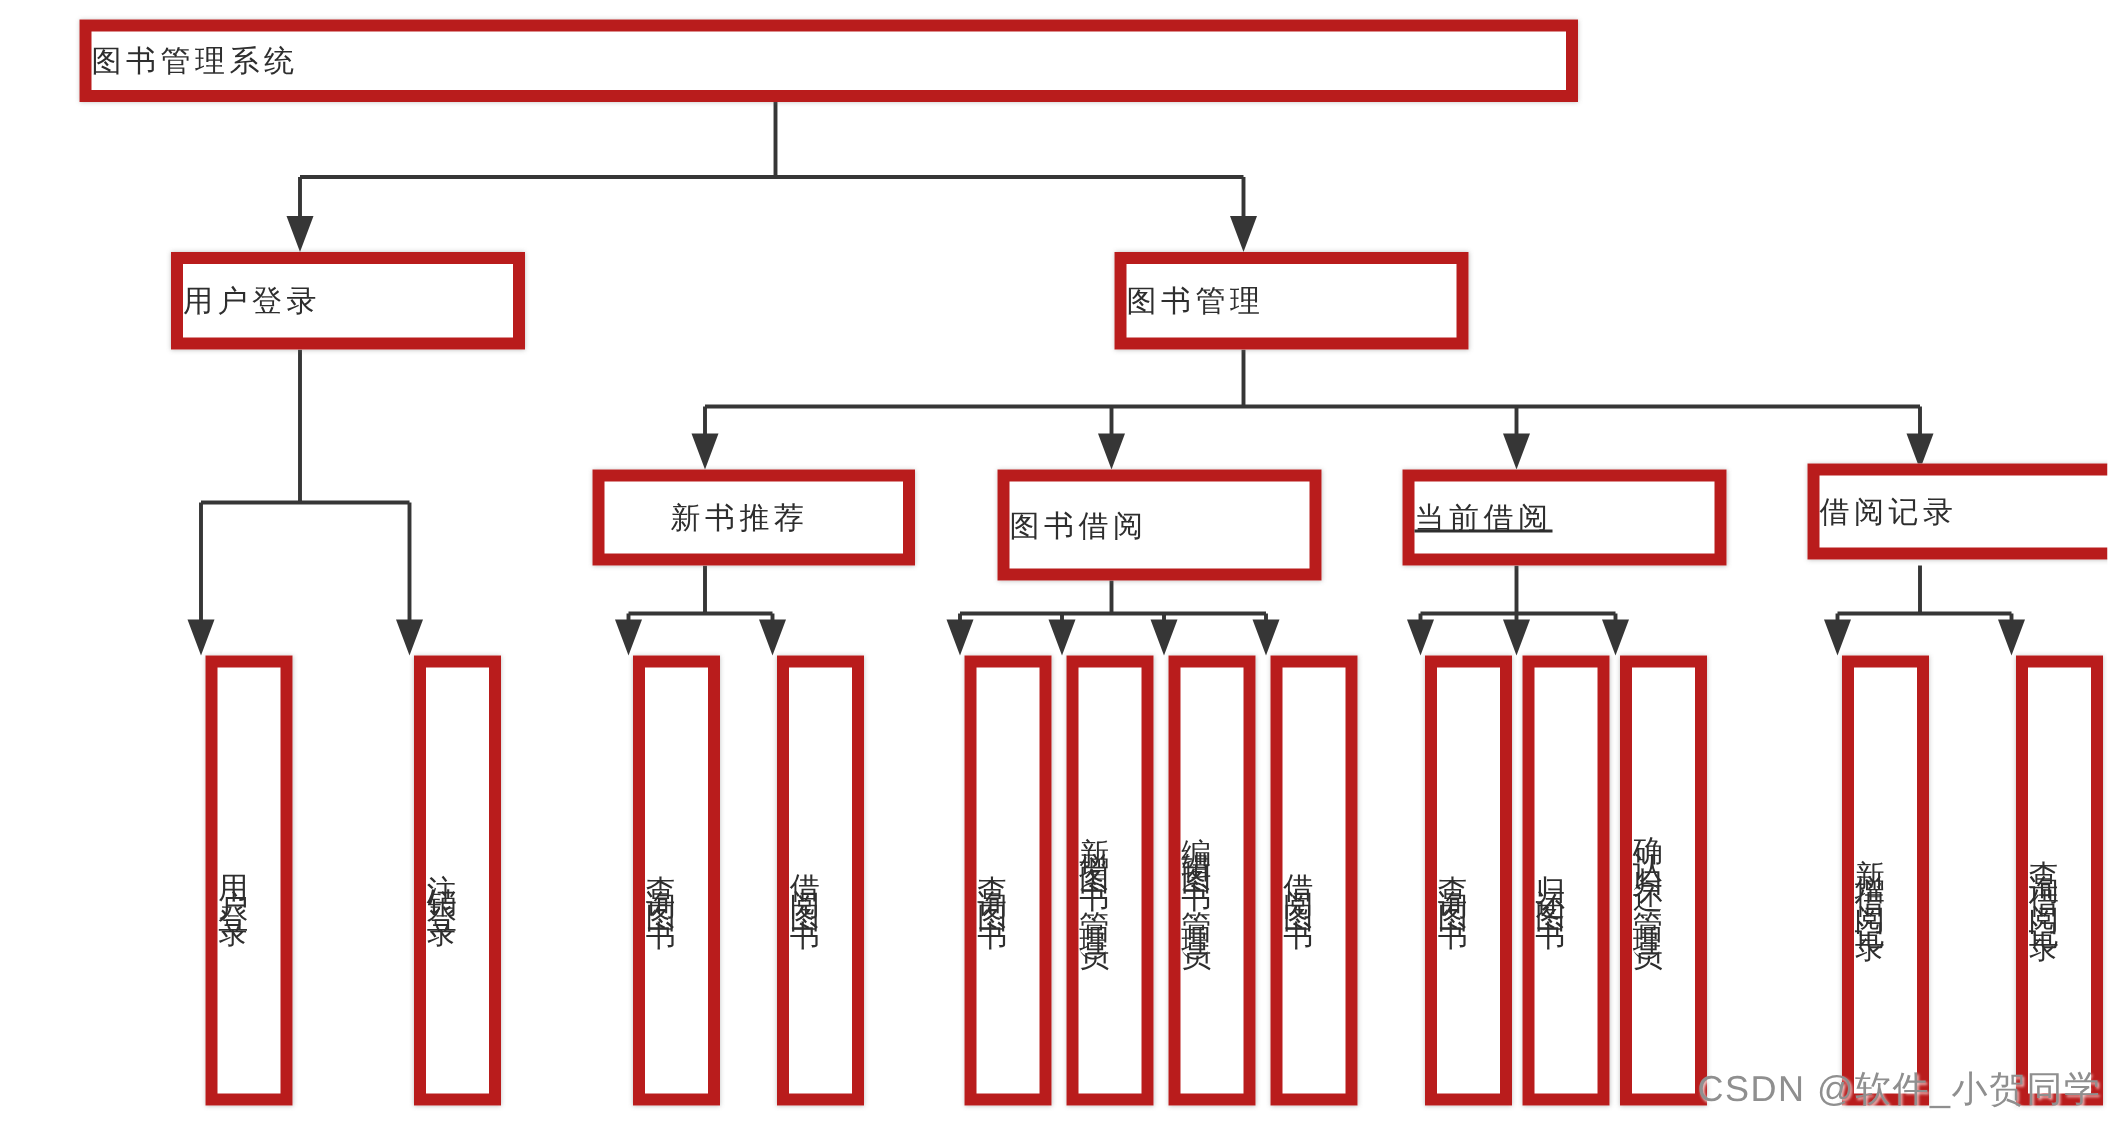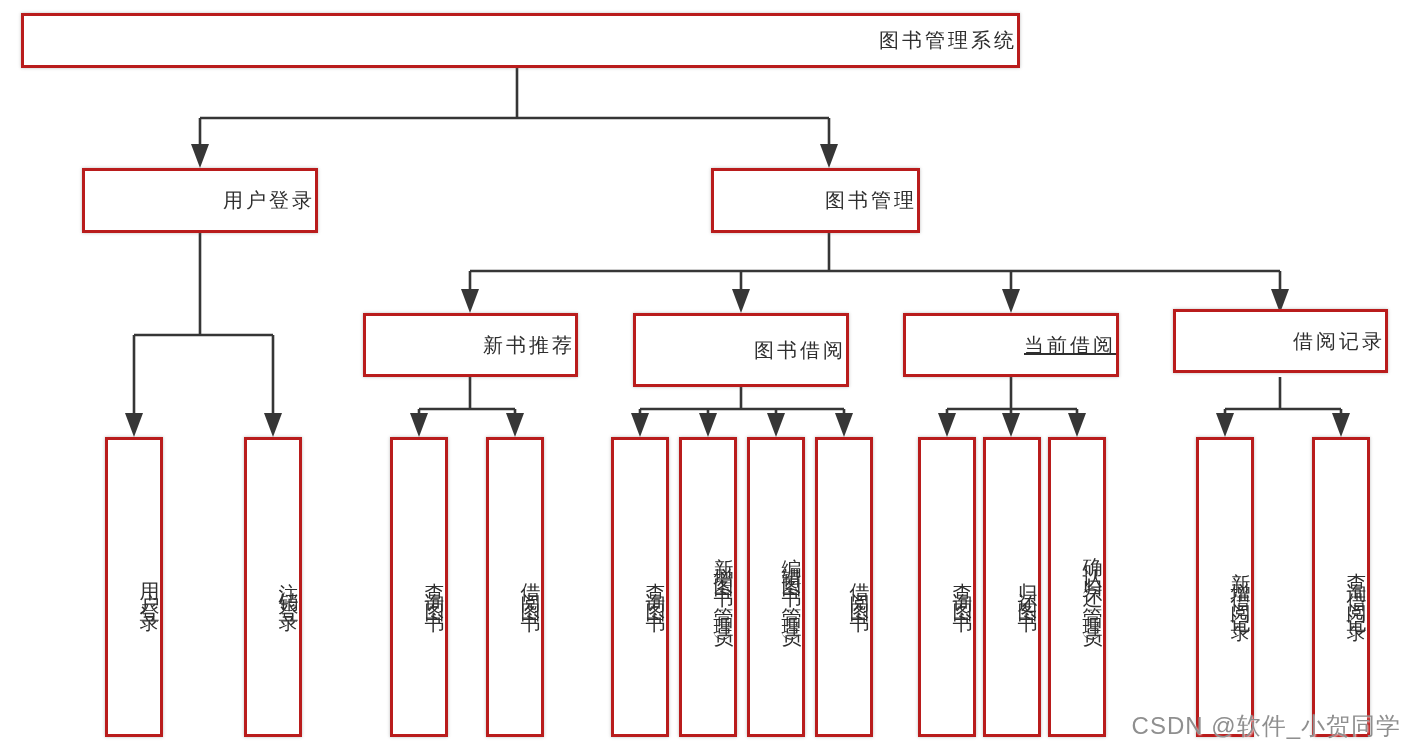--- a/index.html
+++ b/index.html
@@ -10,30 +10,31 @@
     font-family:"Liberation Sans","DejaVu Sans",sans-serif;
     overflow:hidden;
   }
   .connectors{position:absolute;left:0;top:0;width:1405px;height:747px;}
   .connectors path{stroke:#363636;stroke-width:2.6;fill:none;}
   .connectors polygon{fill:#363636;stroke:none;}
   .node{
     position:absolute;
     box-sizing:border-box;
     background:#ffffff;
-    border:3px solid #b91c1c;
+    border:8px solid #b91c1c;
     box-shadow:0 0 3px rgba(110,110,110,0.45);
-    display:flex;align-items:center;justify-content:flex-end;
+    display:flex;align-items:center;justify-content:flex-start;
     color:#2e2e2e;
+    margin-left:32px;
   }
   .hnode{font-size:20px;letter-spacing:3px;white-space:nowrap;}
   .root{left:21px;top:13px;width:999px;height:55px;}
   .n-user-login{left:82px;top:168px;width:236px;height:65px;}
-  .n-book-mgmt{left:711px;top:168px;width:209px;height:65px;}
-  .n-new-rec{left:363px;top:313px;width:215px;height:64px;}
+  .n-book-mgmt{left:711px;top:168px;width:236px;height:65px;}
+  .n-new-rec{left:363px;top:313px;width:215px;height:64px;padding-left:44px;}
   .n-borrow{left:633px;top:313px;width:216px;height:74px;}
   .n-current{left:903px;top:313px;width:216px;height:64px;text-decoration:underline;}
   .n-records{left:1173px;top:309px;width:215px;height:64px;}
   .leaf{top:437px;width:58px;height:300px;}
   .leaf span{
     writing-mode:vertical-rl;
     text-orientation:mixed;
     font-size:20px;
     letter-spacing:10px;
     line-height:1;

